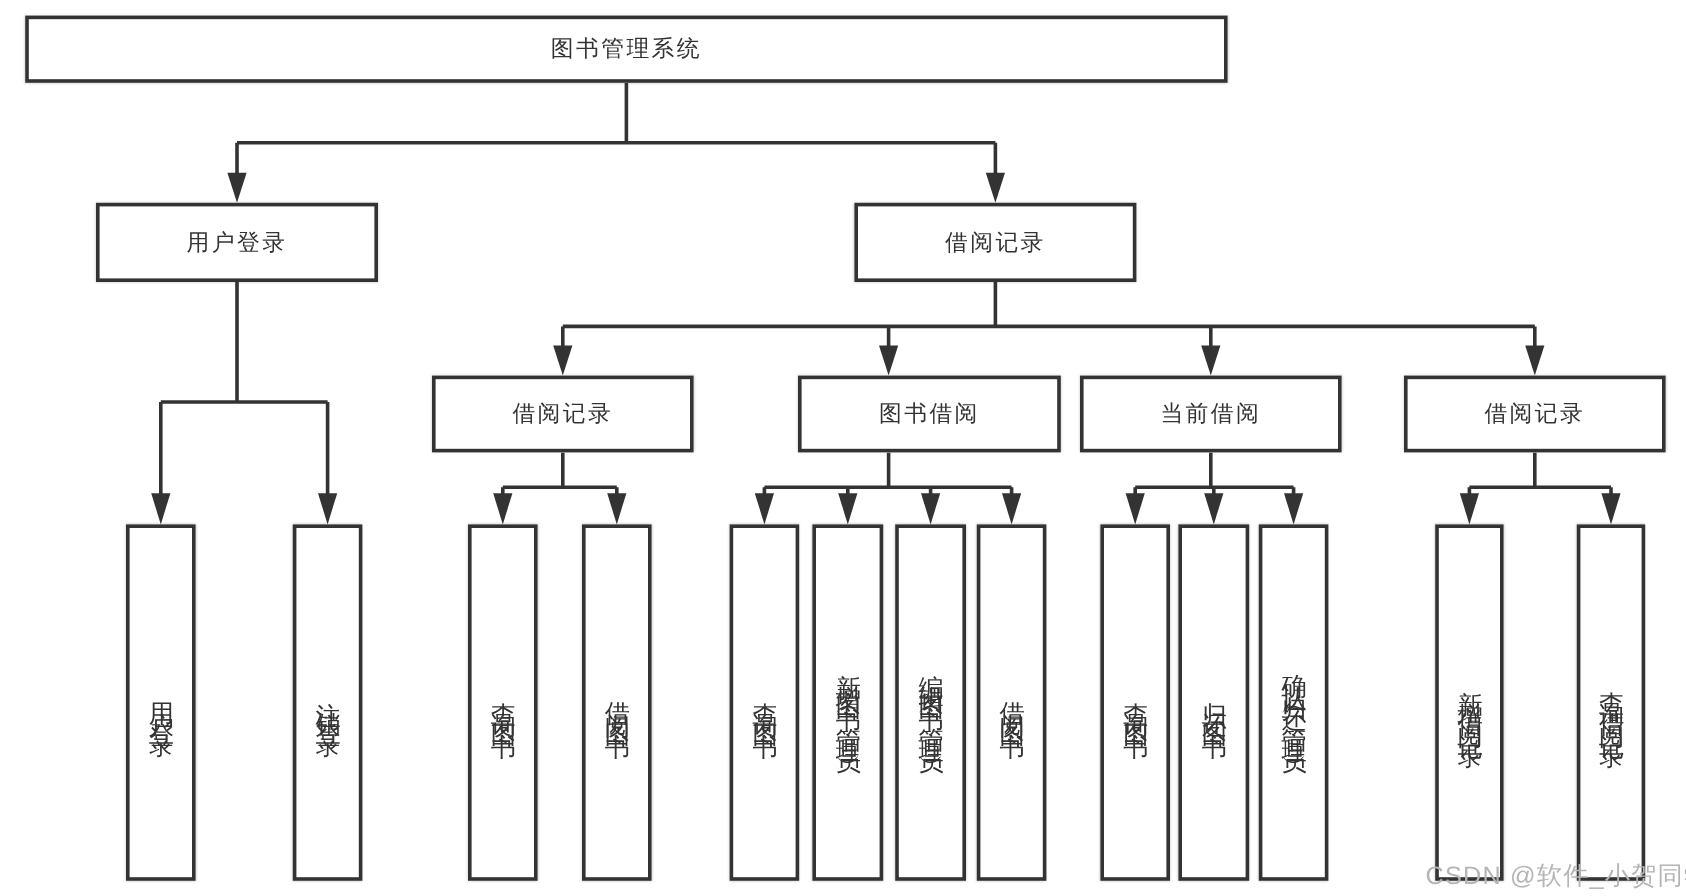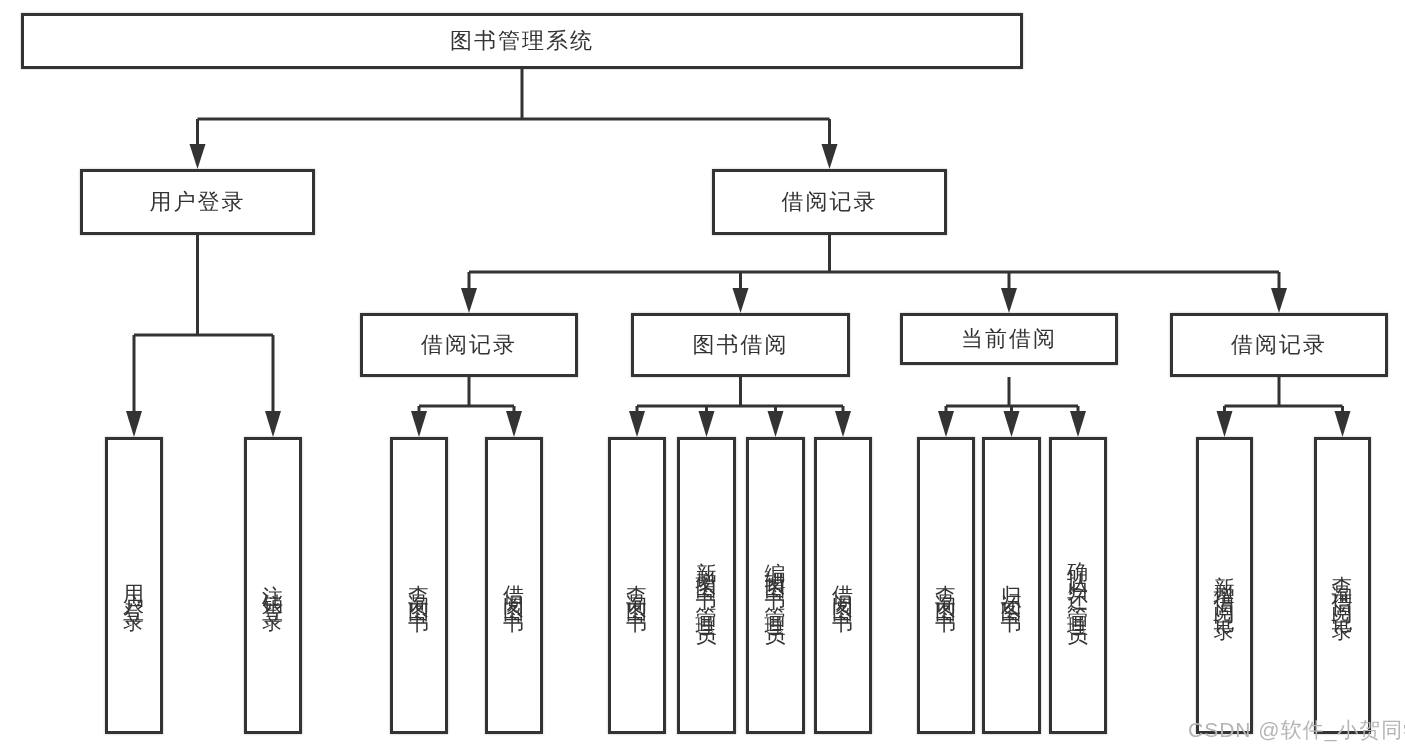--- a/index.html
+++ b/index.html
@@ -36,21 +36,21 @@
     box-sizing: border-box;
     border: 3px solid #333333;
     background: #ffffff;
     display: flex;
     align-items: center;
     justify-content: center;
     color: #333333;
     box-shadow: 0 0 2px rgba(60,60,60,0.35);
   }
   .node.h span {
-    font-size: 22px;
+    font-size: 19px;
     letter-spacing: 2px;
     white-space: nowrap;
   }
   .node.leaf span {
     writing-mode: vertical-rl;
     text-orientation: mixed;
     font-size: 21px;
     letter-spacing: 9px;
     line-height: 1;
     white-space: nowrap;
@@ -120,24 +120,24 @@
   <div class="node h" style="left:80px; top:169px; width:235px; height:66px;">
     <span>用户登录</span>
   </div>
   <div class="node h" style="left:712px; top:169px; width:235px; height:66px;">
     <span>借阅记录</span>
   </div>
 
   <div class="node h" style="left:360px; top:313px; width:218px; height:64px;">
     <span>借阅记录</span>
   </div>
-  <div class="node h" style="left:631px; top:313px; width:219px; height:64px;">
+  <div class="node h" style="left:665px; top:313px; width:219px; height:64px;">
     <span>图书借阅</span>
   </div>
-  <div class="node h" style="left:900px; top:313px; width:218px; height:52px;">
+  <div class="node h" style="left:900px; top:313px; width:218px; height:64px;">
     <span>当前借阅</span>
   </div>
   <div class="node h" style="left:1170px; top:313px; width:218px; height:64px;">
     <span>借阅记录</span>
   </div>
 
   <div class="node leaf" style="left:105px; top:437px; width:58px; height:297px;">
     <span>用户登录</span>
   </div>
   <div class="node leaf" style="left:244px; top:437px; width:58px; height:297px;">

